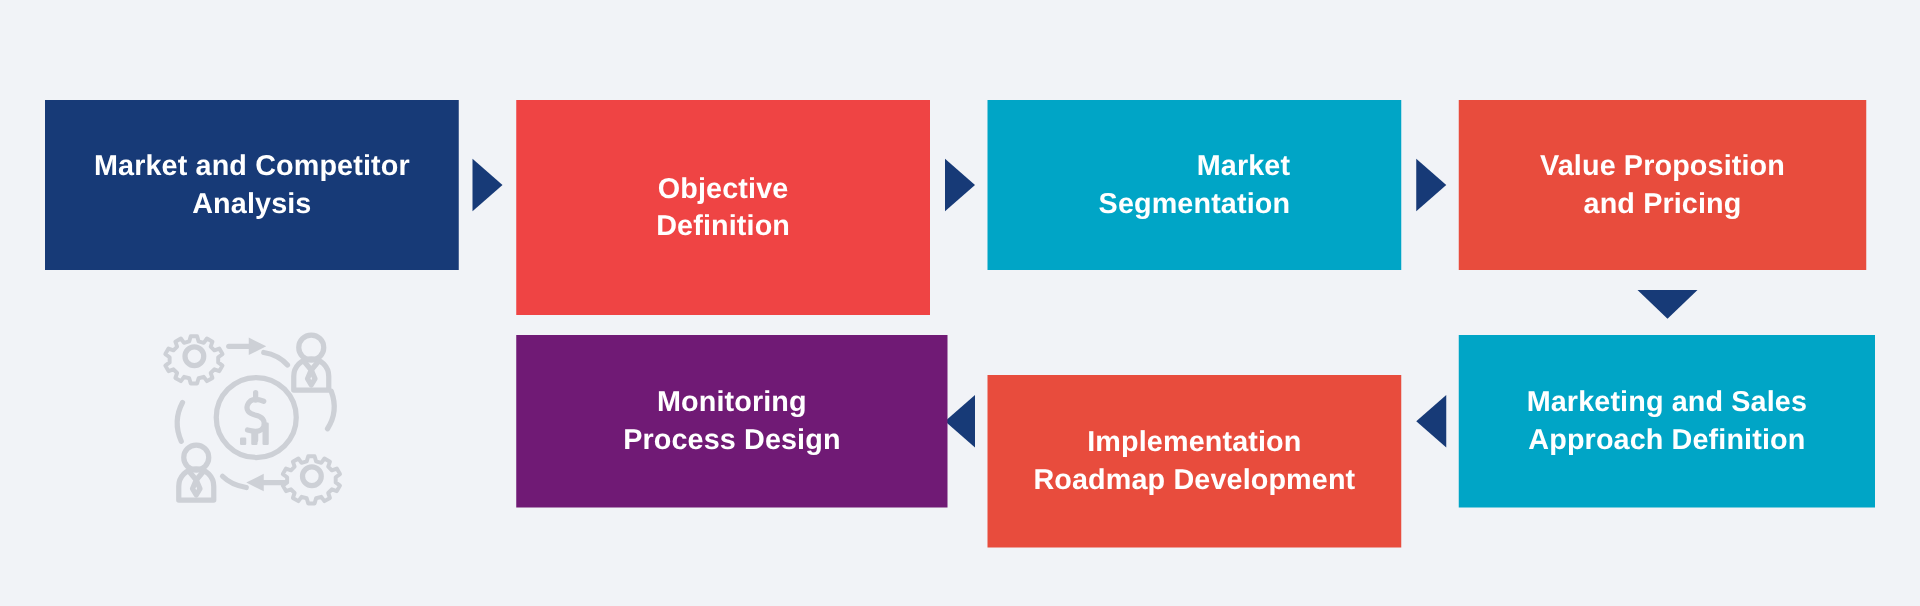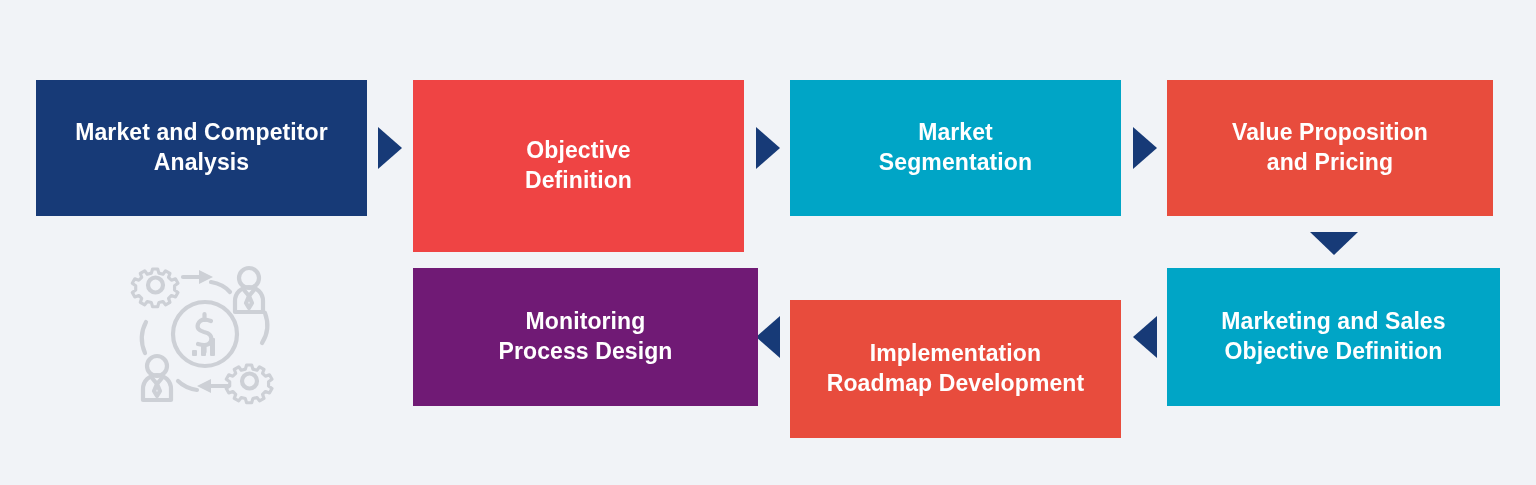--- a/index.html
+++ b/index.html
@@ -66,32 +66,32 @@
   <div class="step-box" id="step-1" style="left:36px; top:80px; width:331px; height:136px; background:#173a77;">Market and Competitor
 Analysis</div>
 
   <div class="arrow arrow-right" style="left:378px; top:127px;"></div>
 
   <div class="step-box" id="step-2" style="left:413px; top:80px; width:331px; height:172px; background:#ef4444;">Objective
 Definition</div>
 
   <div class="arrow arrow-right" style="left:756px; top:127px;"></div>
 
-  <div class="step-box" id="step-3" style="left:790px; top:80px; width:331px; height:136px; background:#00a5c6;">Market
+  <div class="step-box" id="step-3" style="left:790px; top:80px; width:331px; height:136px; background:#00a5c6;text-align:right;">Market
 Segmentation</div>
 
   <div class="arrow arrow-right" style="left:1133px; top:127px;"></div>
 
   <div class="step-box" id="step-4" style="left:1167px; top:80px; width:326px; height:136px; background:#e84c3d;">Value Proposition
 and Pricing</div>
 
   <div class="arrow arrow-down" style="left:1310px; top:232px;"></div>
 
   <div class="step-box" id="step-5" style="left:1167px; top:268px; width:333px; height:138px; background:#00a5c6;">Marketing and Sales
-Objective Definition</div>
+Approach Definition</div>
 
   <div class="arrow arrow-left" style="left:1133px; top:316px;"></div>
 
   <div class="step-box" id="step-6" style="left:790px; top:268px; width:331px; height:138px; background:#e84c3d;margin-top:32px;">Implementation
 Roadmap Development</div>
 
   <div class="arrow arrow-left" style="left:756px; top:316px;"></div>
 
   <div class="step-box" id="step-7" style="left:413px; top:268px; width:345px; height:138px; background:#701a75;">Monitoring
 Process Design</div>

